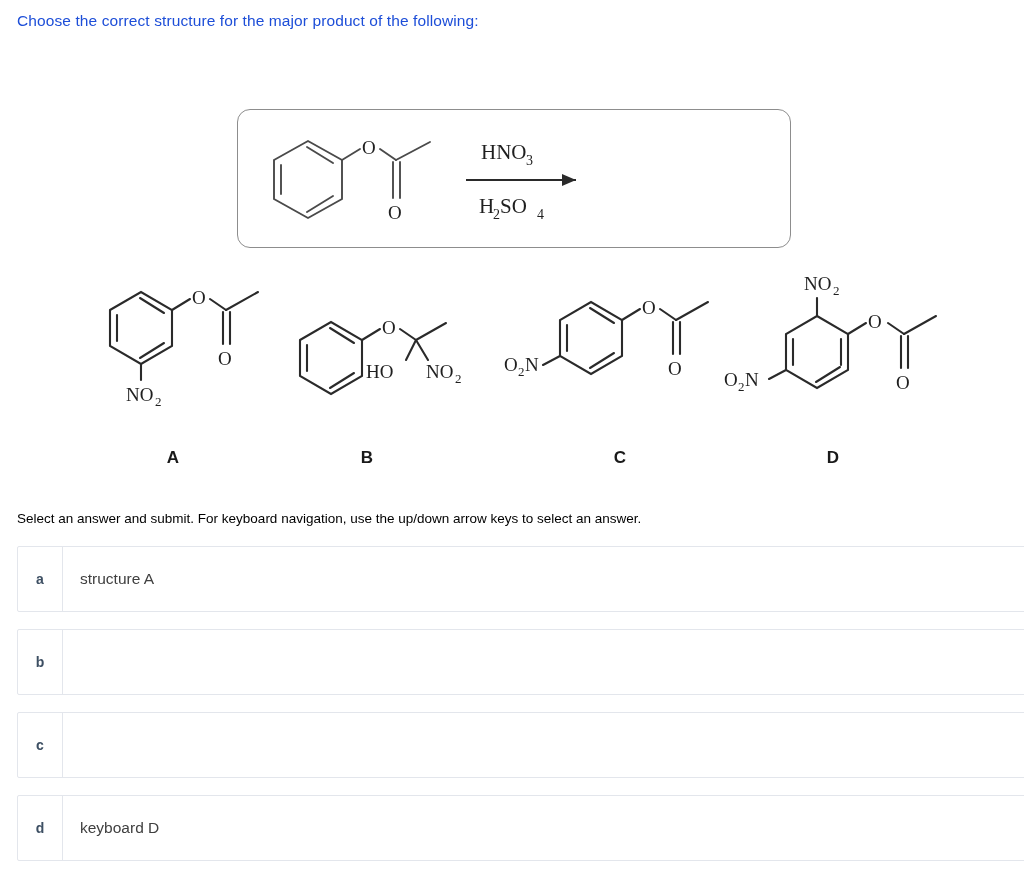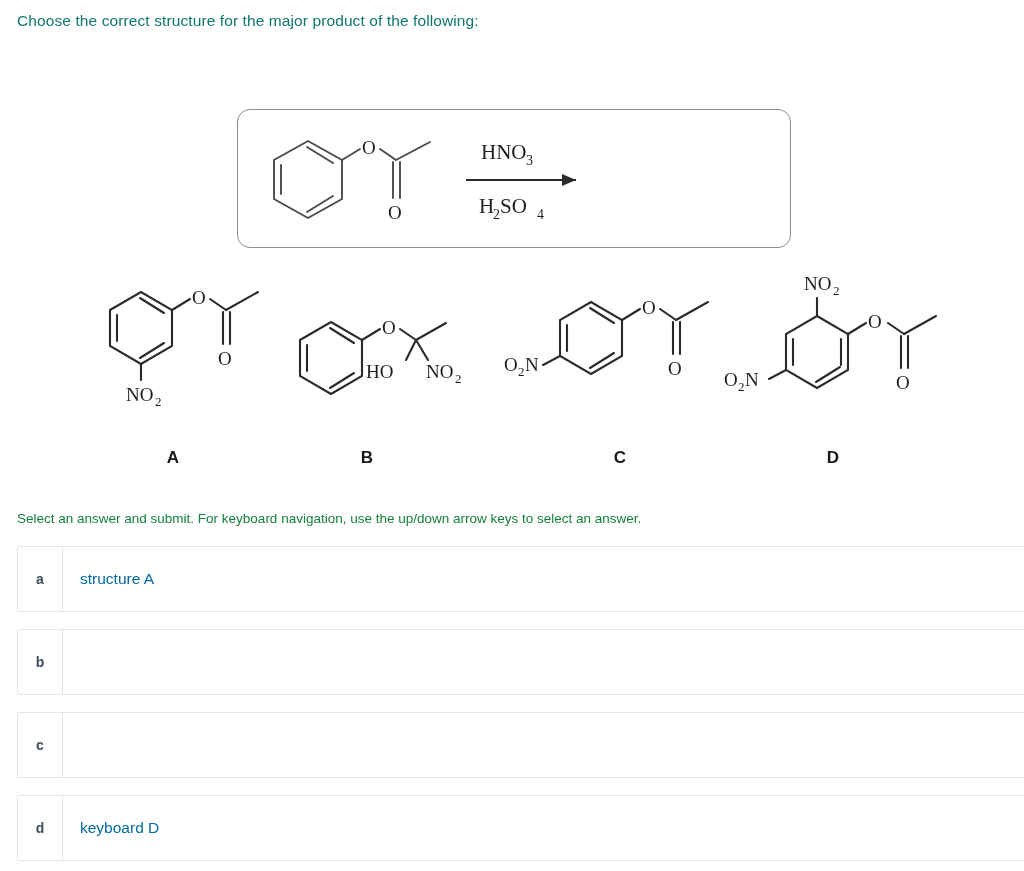--- a/index.html
+++ b/index.html
@@ -14,21 +14,21 @@
     position: relative;
     width: 1024px; height: 871px;
     background: #ffffff;
   }
 
   
   .prompt {
     position: absolute;
     left: 17px; top: 12px;
     font-size: 15.5px;
-    color: #0f766e;
+    color: #1d4ed8;
     letter-spacing: 0.1px;
     white-space: nowrap;
   }
 
   
   .reaction-box {
     position: absolute;
     left: 237px; top: 109px;
     width: 554px; height: 139px;
     border: 1.6px solid #8d8d8d;
@@ -55,21 +55,21 @@
     text-align: center;
     width: 40px;
     font-family: "Liberation Sans", sans-serif;
   }
 
   
   .helper {
     position: absolute;
     left: 17px; top: 511px;
     font-size: 13.5px;
-    color: #15803d;
+    color: #000000;
     white-space: nowrap;
   }
 
   
   .options {
     position: absolute;
     left: 17px; top: 546px;
     width: 1030px;
   }
   .option-row {
@@ -92,21 +92,21 @@
     font-size: 14px;
     font-weight: bold;
     color: #3d4f63;
     border-right: 1px solid #e3e6ec;
   }
   .option-text {
     display: flex;
     align-items: center;
     padding-left: 17px;
     font-size: 15.5px;
-    color: #0369a1;
+    color: #404040;
   }
 
   svg text {
     font-family: "Liberation Serif", serif;
     fill: #1f1f1f;
   }
   .atom { font-size: 19px; }
   .sub  { font-size: 13px; }
   .reagent { font-size: 21px; }
   .reagent-sub { font-size: 14px; }

